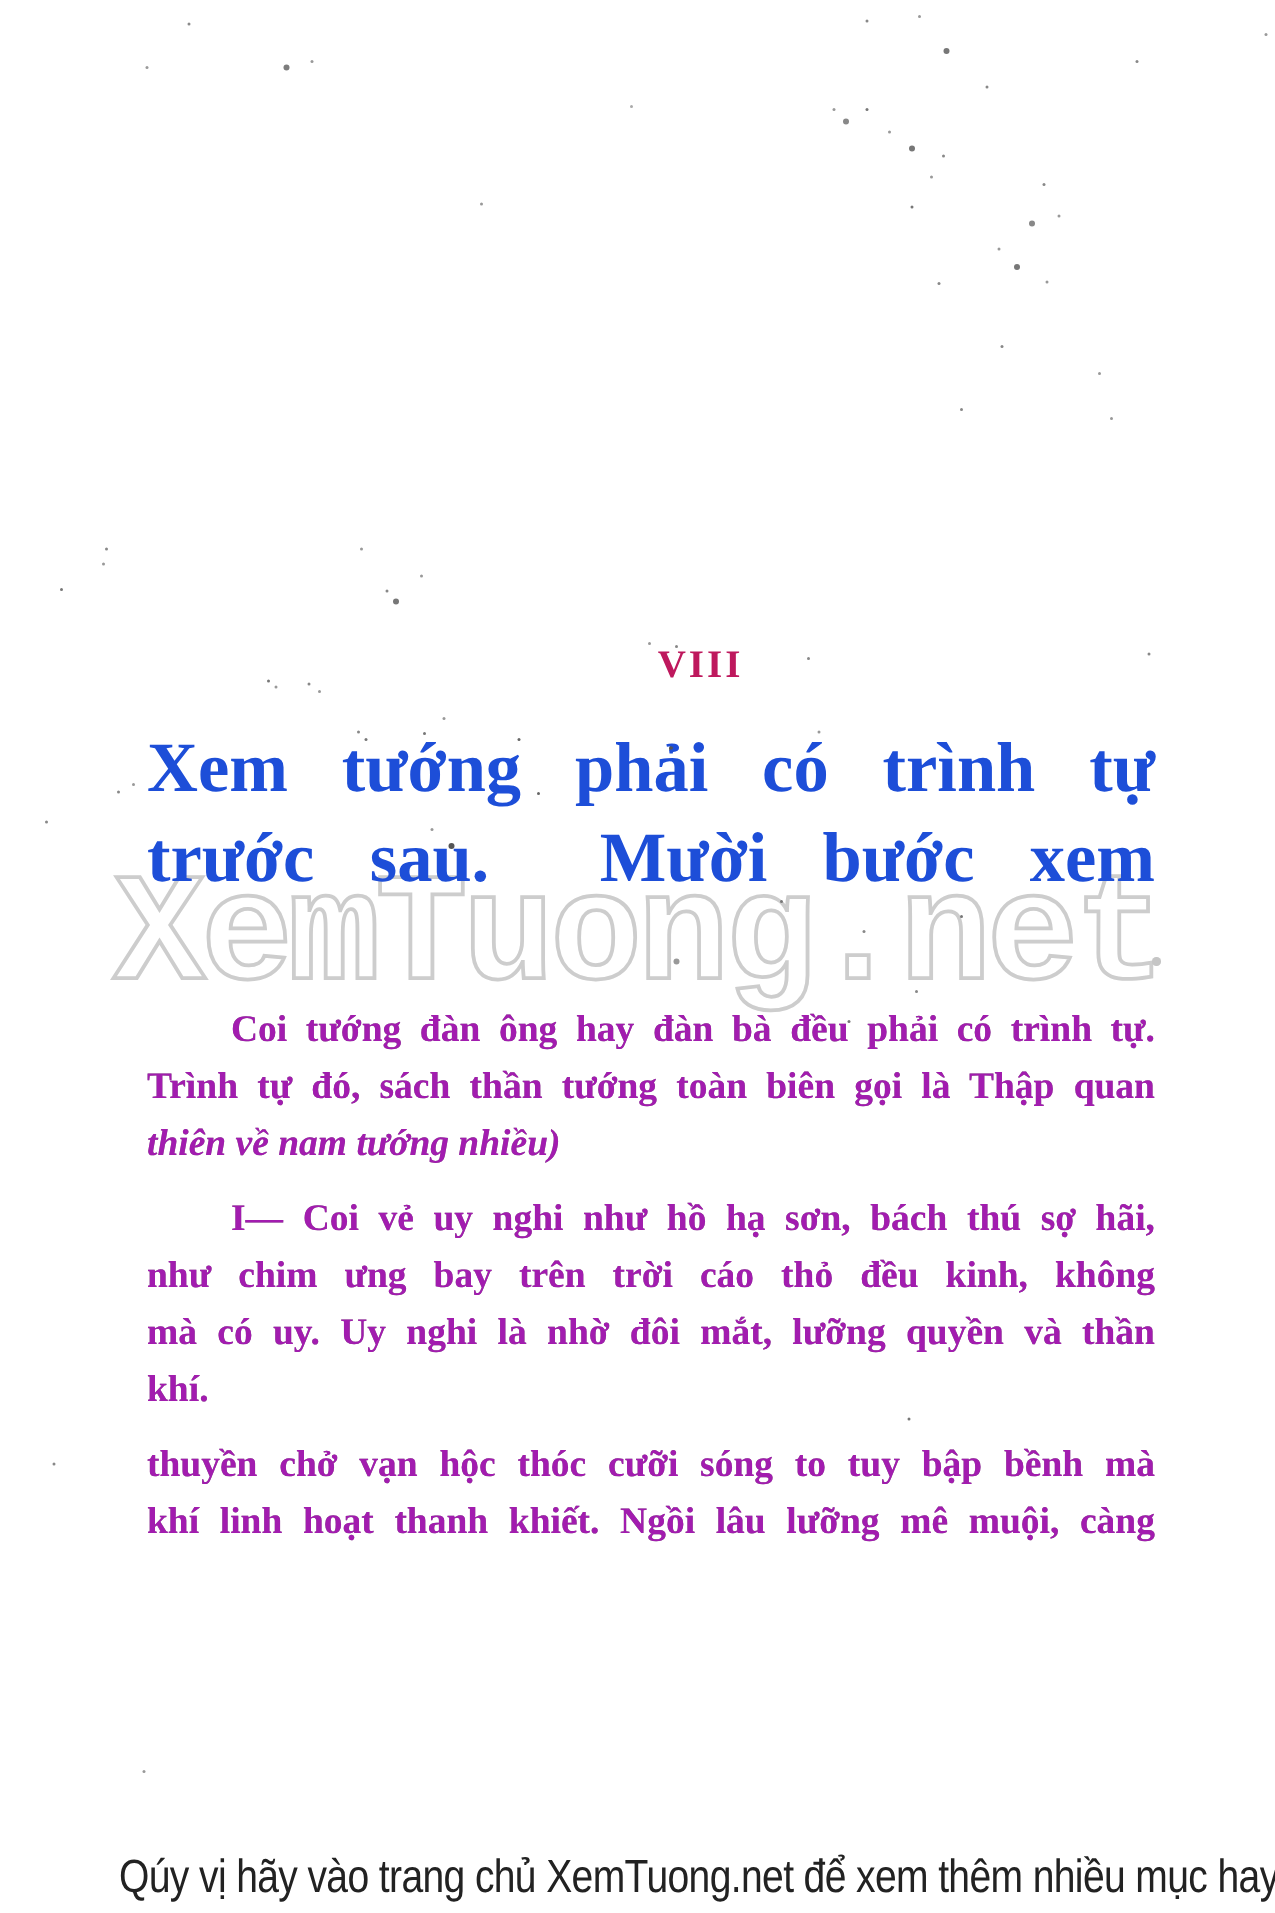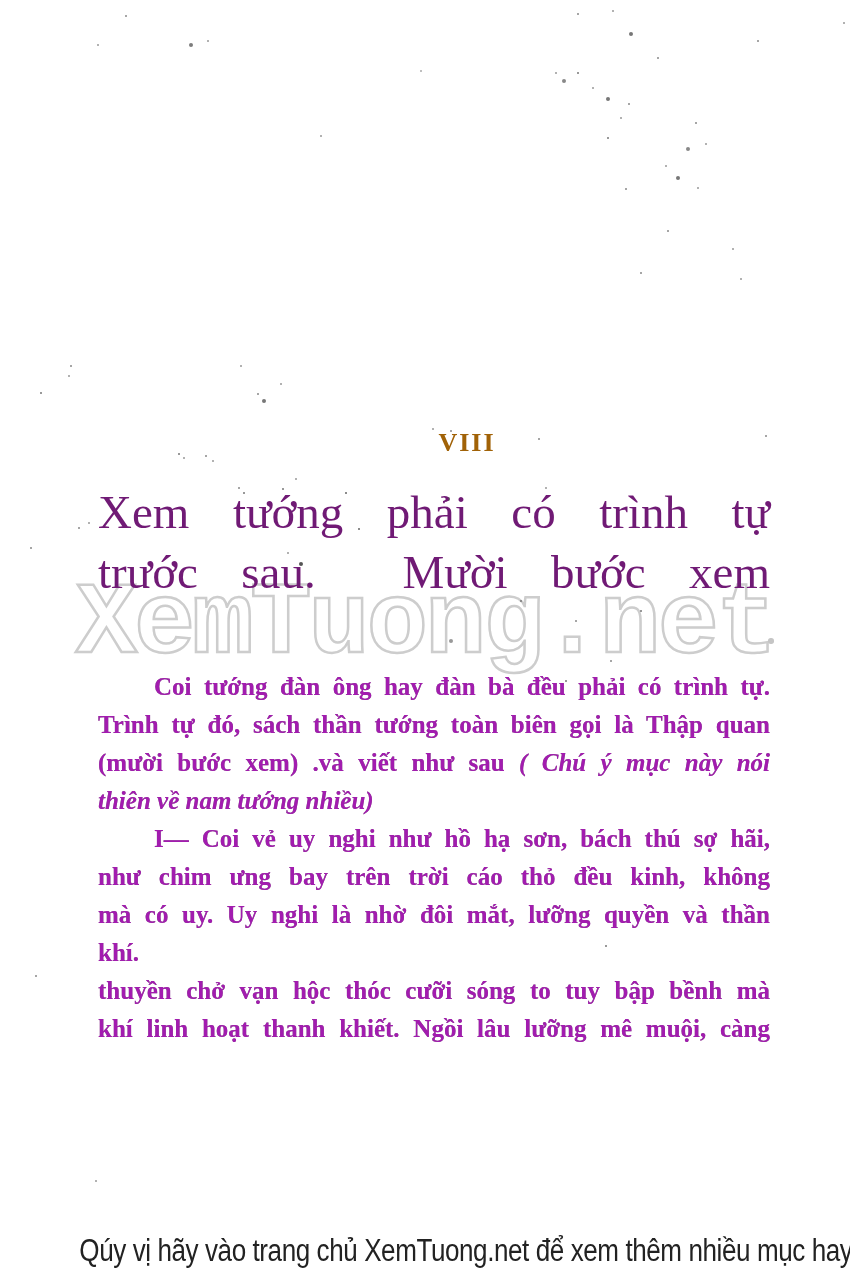--- a/index.html
+++ b/index.html
@@ -38,26 +38,26 @@
       575px 620px 0 0 #888, 640px 610px 0 0 #777, 610px 660px 0 0 #888,
       565px 680px 0 0 #777, 450px 640px 0 1px #999, 35px 975px 0 0 #888,
       605px 945px 0 0 #777, 95px 1180px 0 0 #999, 770px 640px 0 2px #c5c5c5;
   }
   
   .numeral{
     position:absolute;left:98px;top:428px;width:672px;
     padding-left:66px;box-sizing:border-box;
     text-align:center;
     font-size:26px;font-weight:700;letter-spacing:2px;
-    color:#a16207;z-index:3;
+    color:#be185d;z-index:3;
   }
   
   .title{
     position:absolute;left:98px;top:482px;width:672px;
-    font-size:47px;font-weight:400;color:#701a75;z-index:3;
+    font-size:47px;font-weight:700;color:#1d4ed8;z-index:3;
   }
   .title .title-line{
     line-height:60px;height:60px;
     text-align:justify;text-align-last:justify;
     white-space:normal;
   }
   
   .watermark{
     position:absolute;top:574px;left:50%;transform:translateX(-50%);
     font-family:Liberation Mono, monospace;
@@ -72,21 +72,21 @@
     position:absolute;left:98px;top:668px;width:672px;
     font-size:25px;font-weight:600;color:#a21caf;z-index:3;
     text-shadow:0 0 0.4px rgba(38,36,32,0.55);
   }
   .tline{
     line-height:38px;
     text-align:justify;text-align-last:justify;
   }
   .tline.indent{text-indent:56px;}
   .tline.last{text-align-last:left;}
-  .para + .para{}
+  .para + .para{margin-top:12px;}
   .tline i{font-style:italic;}
   
   .footer{
     position:absolute;left:0;right:0;top:1226px;height:49px;
     background:#ffffff;text-align:center;z-index:4;
   }
   .footer-inner{
     display:inline-block;
     transform:scaleX(0.84);transform-origin:center;
     font-family:"Liberation Sans","DejaVu Sans",sans-serif;
@@ -105,21 +105,20 @@
   <div class="title-line">Xem tướng phải có trình tự</div>
   <div class="title-line">trước sau.&nbsp; Mười bước xem</div>
 </div>
 
 <div class="watermark">XemTuong.net</div>
 
 <div class="bodytext">
     <div class="para">
       <div class="tline indent"><span>Coi tướng đàn ông hay đàn bà đều phải có trình tự.</span></div>
       <div class="tline"><span>Trình tự đó, sách thần tướng toàn biên gọi là Thập quan</span></div>
-      <div class="tline"><span>(mười bước xem) .và viết như sau </span><i>( Chú ý mục này nói</i></div>
       <div class="tline last"><i>thiên về nam tướng nhiều)</i></div>
     </div>
     <div class="para">
       <div class="tline indent"><span>I— Coi vẻ uy nghi như hồ hạ sơn, bách thú sợ hãi,</span></div>
       <div class="tline"><span>như chim ưng bay trên trời cáo thỏ đều kinh, không</span></div>
       <div class="tline"><span>mà có uy. Uy nghi là nhờ đôi mắt, lưỡng quyền và thần</span></div>
       <div class="tline last"><span>khí.</span></div>
     </div>
     <div class="para">
       <div class="tline"><span>thuyền chở vạn hộc thóc cưỡi sóng to tuy bập bềnh mà</span></div>

